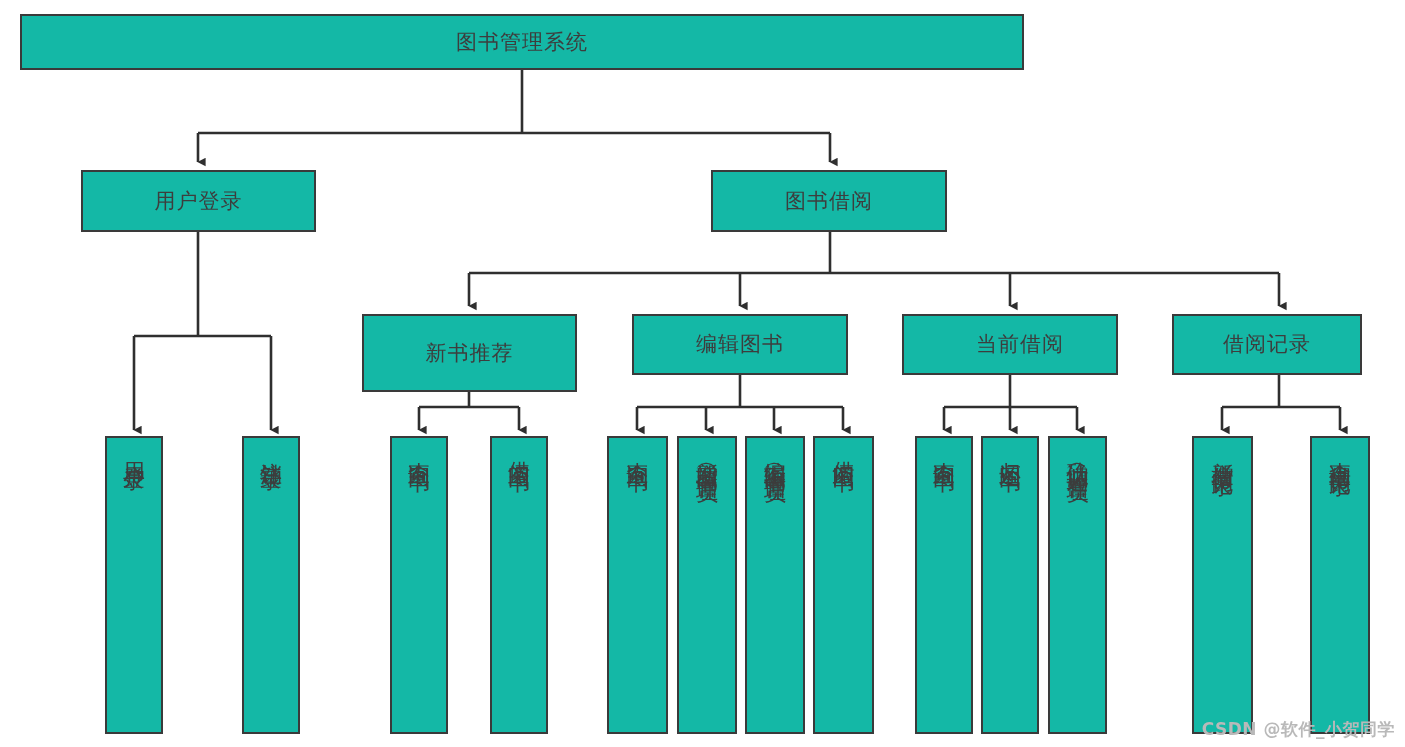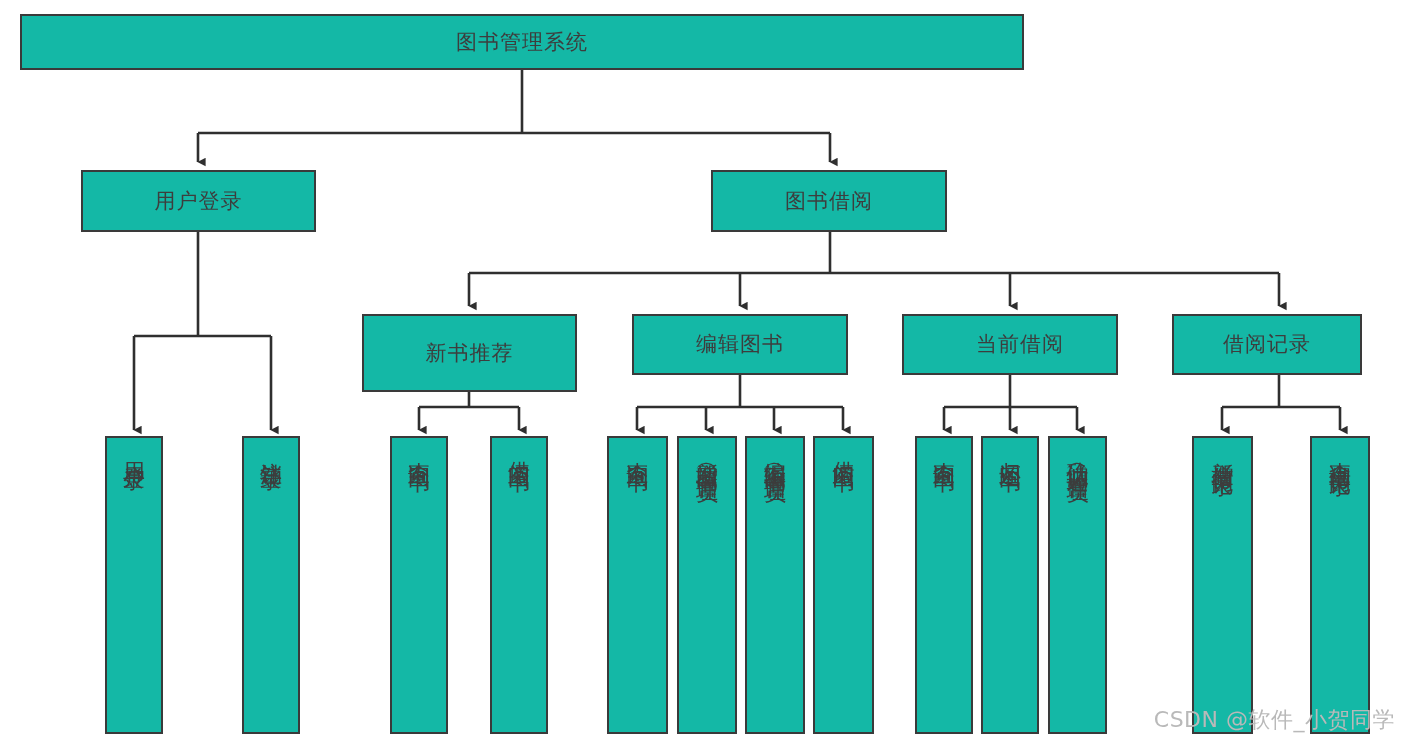--- a/index.html
+++ b/index.html
@@ -50,27 +50,28 @@
     writing-mode: vertical-rl;
     text-orientation: upright;
     font-size: 22px;
     letter-spacing: 3px;
     line-height: 1;
     white-space: nowrap;
   }
   .watermark {
     position: absolute;
     right: 10px;
-    bottom: 12px;
+    bottom: 6px;
     color: #b9b9b9;
-    font-size: 22px;
+    font-size: 17px;
     letter-spacing: 0.5px;
     z-index: 6;
     white-space: nowrap;
     pointer-events: none;
+    font-weight: bold;
   }
 </style>
 </head>
 <body>
 
 <div id="canvas">
 
   <svg class="wires" viewBox="0 0 1405 747" xmlns="http://www.w3.org/2000/svg">
     <defs>
       <marker id="arrow" markerWidth="10" markerHeight="10" refX="4.2" refY="7.6" orient="auto" markerUnits="userSpaceOnUse">

